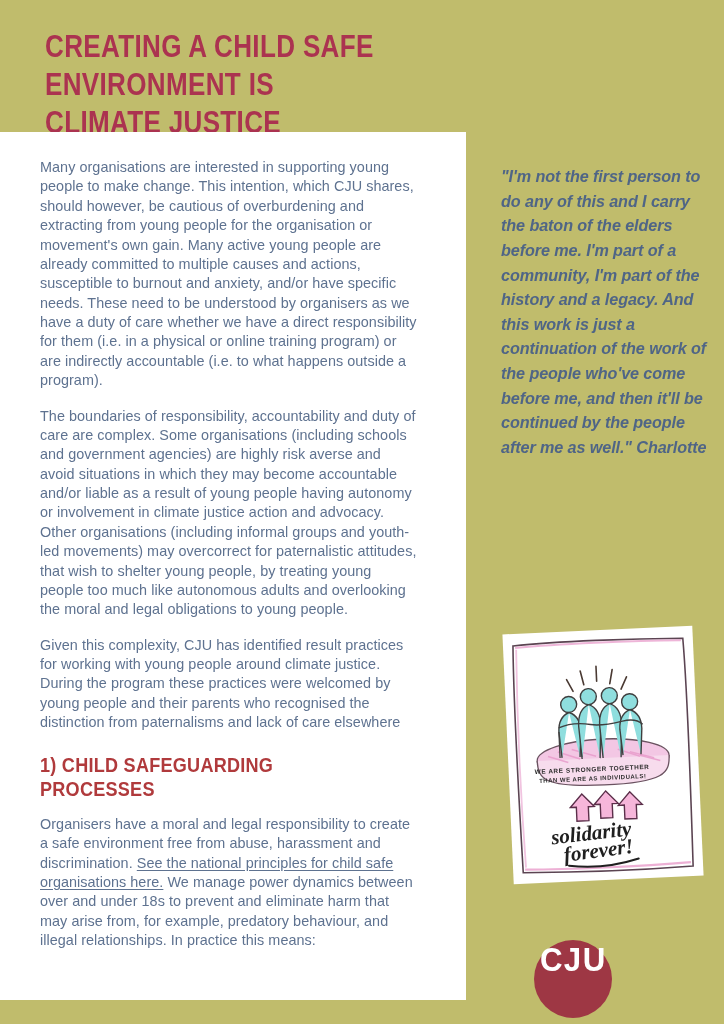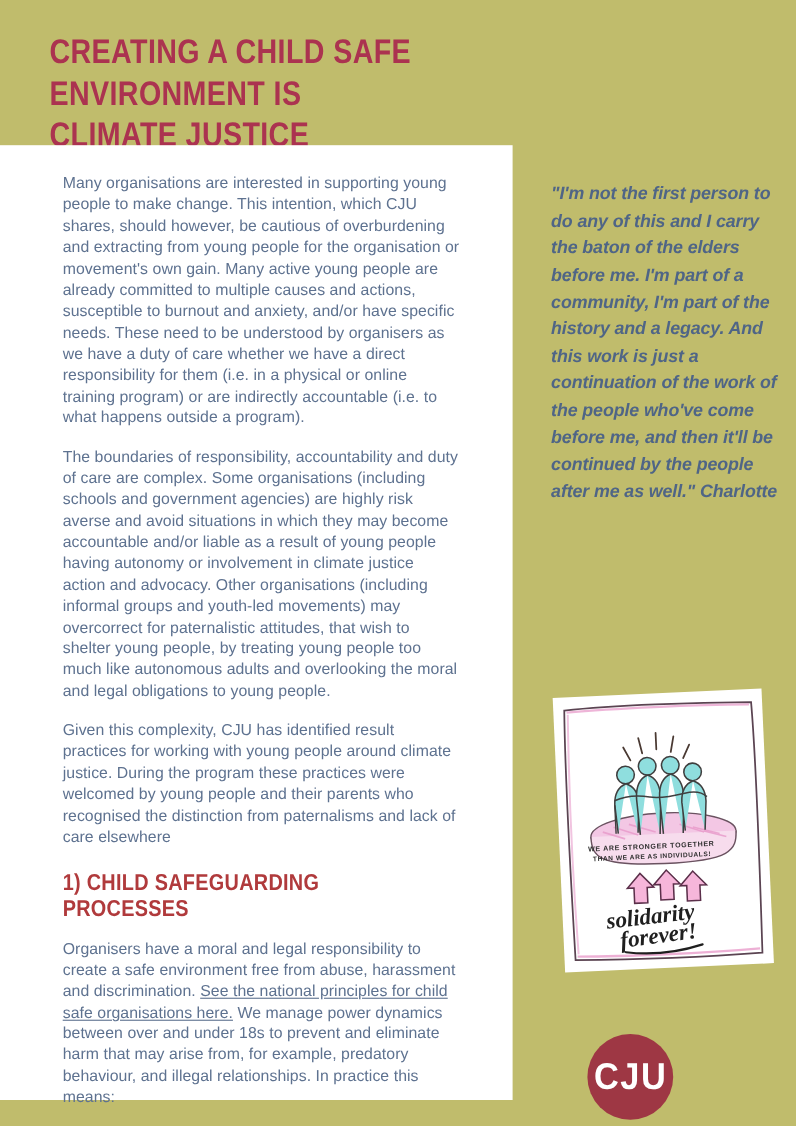--- a/index.html
+++ b/index.html
@@ -49,21 +49,21 @@
 
   
   .content-panel {
     position: absolute;
     left: 0;
     top: 132px;
     width: 466px;
     height: 868px;
     background: #ffffff;
     box-sizing: border-box;
-    padding: 26px 48px 10px 57px;
+    padding: 26px 48px 10px 40px;
   }
   .body-text {
     color: #5e7290;
     font-size: 14.4px;
     line-height: 1.345;
     margin: 0 0 16px 0;
     letter-spacing: 0.05px;
   }
   .body-text:last-child { margin-bottom: 5px; }
 
@@ -130,21 +130,20 @@
   
   .logo-badge {
     position: absolute;
     left: 68px;
     top: 808px;
     width: 78px;
     height: 78px;
     border-radius: 50%;
     background: #9e3744;
     display: flex;
-    align-items: center;
     justify-content: center;
   }
   .logo-text {
     color: #ffffff;
     font-family: "Liberation Sans Narrow", "Liberation Sans", sans-serif;
     font-weight: bold;
     font-size: 34px;
     letter-spacing: 1.5px;
     transform: scaleX(0.92);
   }

